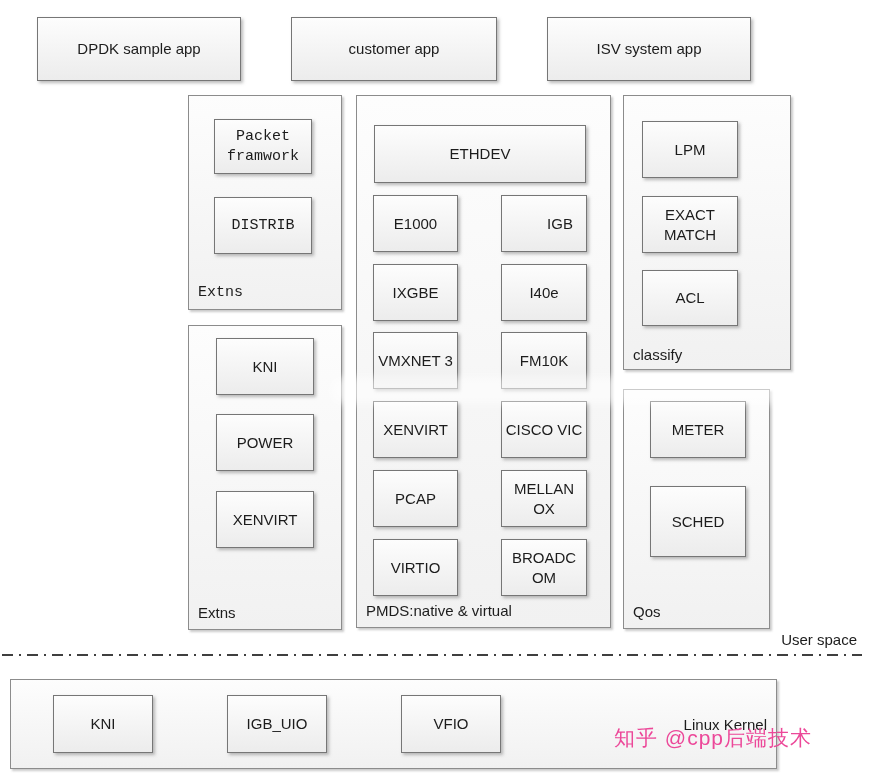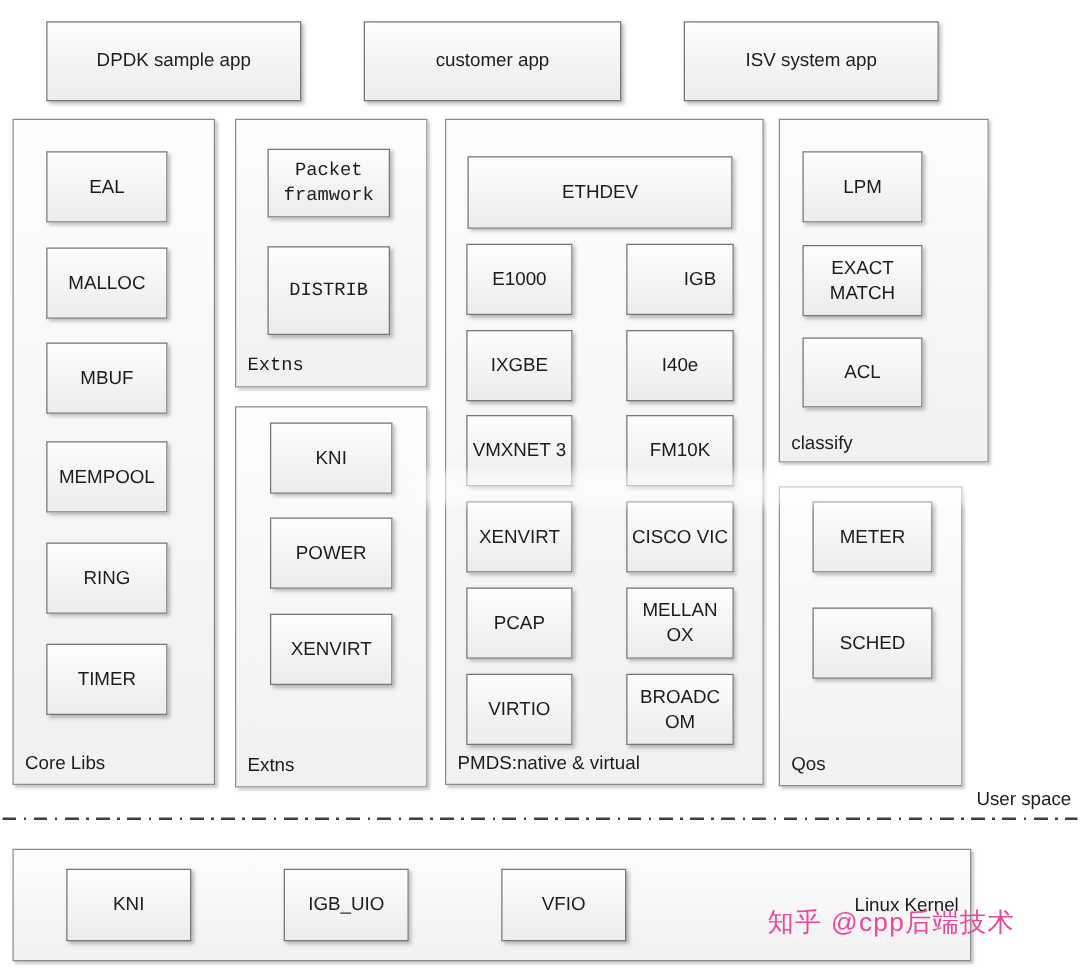--- a/index.html
+++ b/index.html
@@ -52,33 +52,24 @@
 </style>
 </head>
 <body>
 
 <div id="stage">
 
   <div class="box app" style="left:37px;width:204px;">DPDK sample app</div>
   <div class="box app" style="left:547px;width:204px;">ISV system app</div>
   <div class="box app" style="left:291px;width:206px;">customer app</div>
 
-  <div class="panel" style="left:10px;top:95px;width:162px;height:533px;">
-    <div class="box" style="left:26px;top:25px;width:97px;height:57px;">EAL</div>
-    <div class="box" style="left:26px;top:102px;width:97px;height:57px;">MALLOC</div>
-    <div class="box" style="left:26px;top:178px;width:97px;height:57px;">MBUF</div>
-    <div class="box" style="left:26px;top:257px;width:97px;height:57px;">MEMPOOL</div>
-    <div class="box" style="left:26px;top:338px;width:97px;height:57px;">RING</div>
-    <div class="box" style="left:26px;top:419px;width:97px;height:57px;">TIMER</div>
-    <div class="panel-label">Core Libs</div>
-  </div>
 
   <div class="panel" style="left:188px;top:95px;width:154px;height:215px;font-family:Liberation Mono, monospace;">
     <div class="box" style="left:25px;top:23px;width:98px;height:55px;">Packet framwork</div>
-    <div class="box" style="left:25px;top:101px;width:98px;height:71px;">DISTRIB</div>
+    <div class="box" style="left:25px;top:101px;width:98px;height:57px;">DISTRIB</div>
     <div class="panel-label">Extns</div>
   </div>
 
   <div class="panel" style="left:188px;top:325px;width:154px;height:305px;">
     <div class="box" style="left:27px;top:12px;width:98px;height:57px;">KNI</div>
     <div class="box" style="left:27px;top:88px;width:98px;height:57px;">POWER</div>
     <div class="box" style="left:27px;top:165px;width:98px;height:57px;">XENVIRT</div>
     <div class="panel-label">Extns</div>
   </div>
 
@@ -106,21 +97,21 @@
 
   <div class="panel" style="left:623px;top:95px;width:168px;height:275px;">
     <div class="box" style="left:18px;top:25px;width:96px;height:57px;">LPM</div>
     <div class="box" style="left:18px;top:100px;width:96px;height:57px;">EXACT MATCH</div>
     <div class="box" style="left:18px;top:174px;width:96px;height:56px;">ACL</div>
     <div class="panel-label" style="bottom:6px;">classify</div>
   </div>
 
   <div class="panel" style="left:623px;top:389px;width:147px;height:240px;">
     <div class="box" style="left:26px;top:11px;width:96px;height:57px;">METER</div>
-    <div class="box" style="left:26px;top:96px;width:96px;height:57px;">SCHED</div>
+    <div class="box" style="left:26px;top:96px;width:96px;height:71px;">SCHED</div>
     <div class="panel-label">Qos</div>
   </div>
 
   <div class="side-label" id="user-space-label">User space</div>
   <div id="divider"></div>
 
   <div class="panel" style="left:10px;top:679px;width:767px;height:90px;">
     <div class="box" style="left:42px;top:15px;width:100px;height:58px;">KNI</div>
     <div class="box" style="left:216px;top:15px;width:100px;height:58px;">IGB_UIO</div>
     <div class="box" style="left:390px;top:15px;width:100px;height:58px;">VFIO</div>

